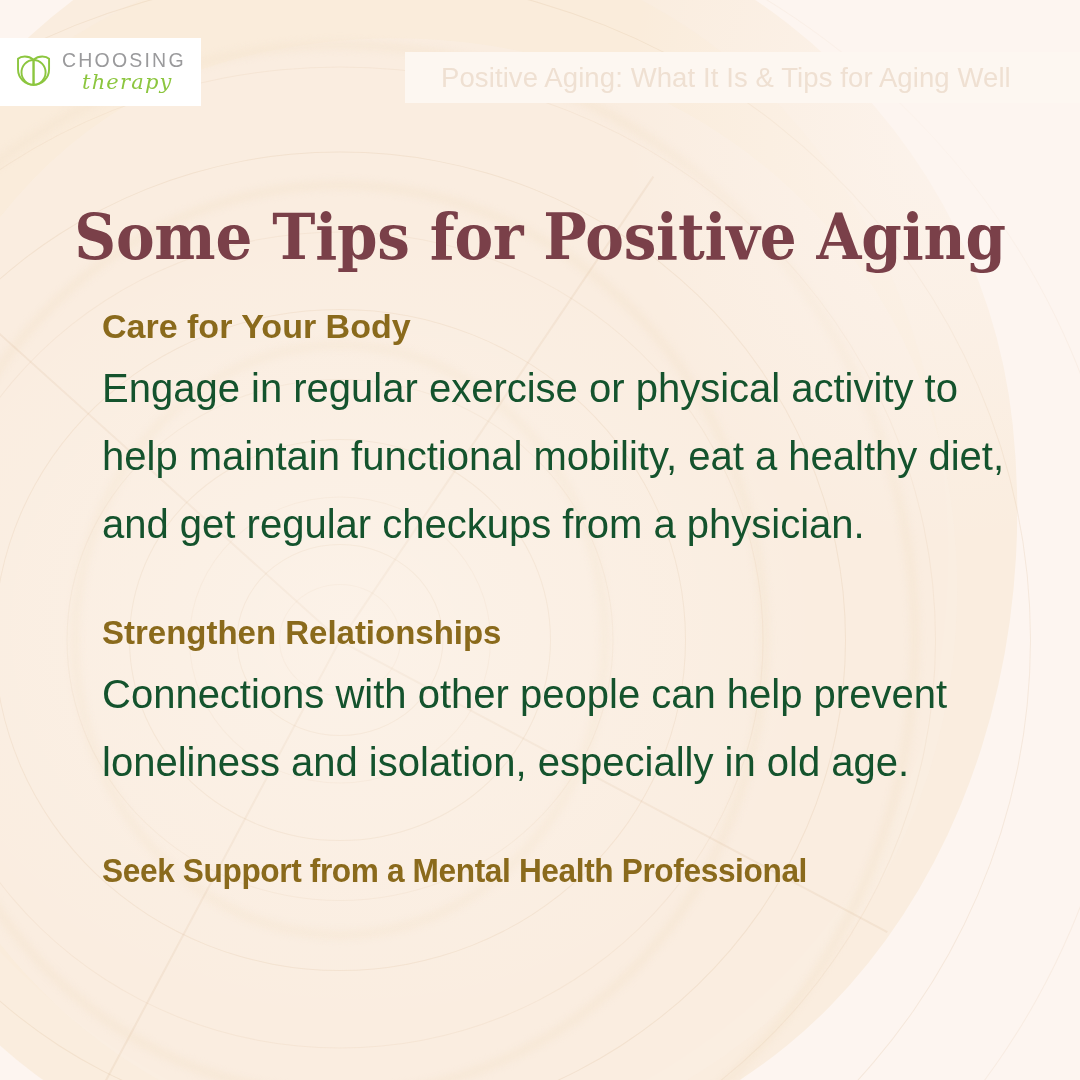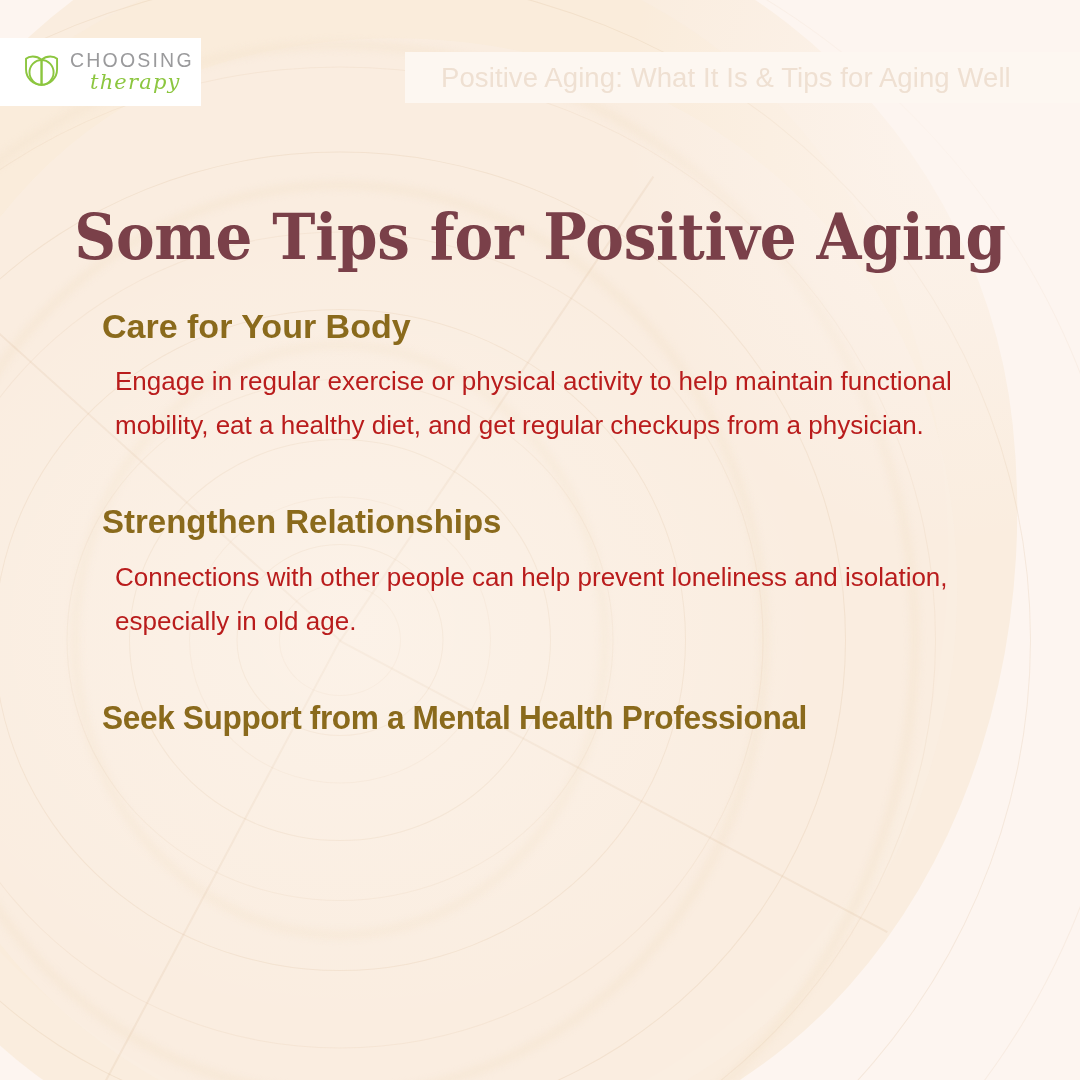--- a/index.html
+++ b/index.html
@@ -92,21 +92,21 @@
   
   .logo-box {
     position: absolute;
     left: 0;
     top: 38px;
     width: 201px;
     height: 68px;
     background: #FFFFFF;
     display: flex;
     align-items: center;
-    padding-left: 20px;
+    padding-left: 12px;
     box-sizing: border-box;
   }
   .logo-mark {
     width: 44px;
     height: 42px;
     flex: 0 0 auto;
     margin-right: 6px;
   }
   .logo-words {
     display: flex;
@@ -190,24 +190,24 @@
     transform-origin: left center;
     white-space: nowrap;
   }
   .tip-heading.sq-0 { transform: scaleX(1.0); }
   .tip-heading.sq-1 { transform: scaleX(0.97); }
   .tip-heading.sq-2 { transform: scaleX(0.93); letter-spacing: -0.4px; }
 
   .tip-body {
     font-family: "Liberation Sans", sans-serif;
     font-weight: 300;
-    font-size: 26px;
-    color: #b91c1c;
+    font-size: 40px;
+    color: #14532d;
     line-height: 1.70;
-    margin: 13px;
+    margin: 0;
     max-width: 905px;
   }
 </style>
 </head>
 <body>
 
 <div id="canvas">
 
   <div class="wood-slice"></div>
   <div class="wood-slice-2"></div>

